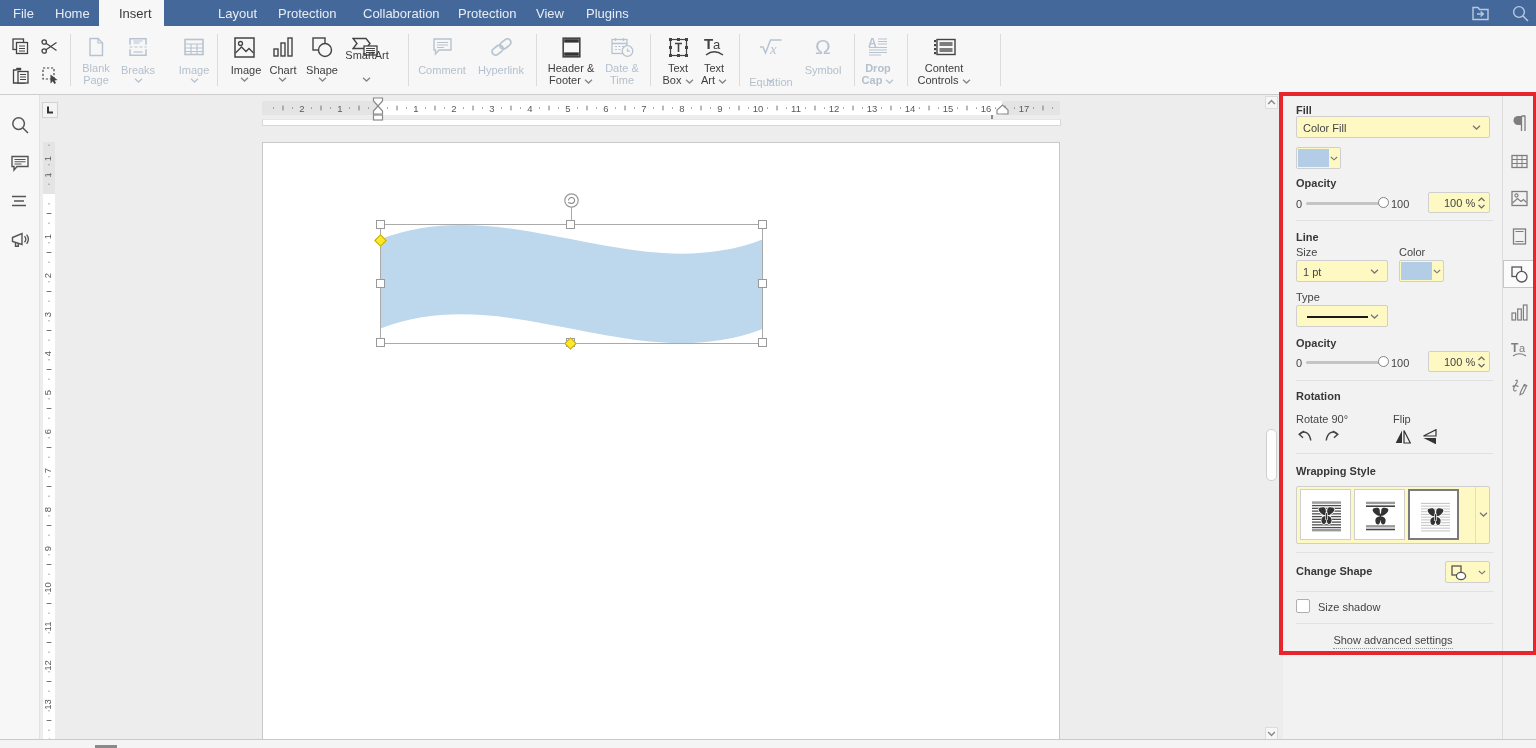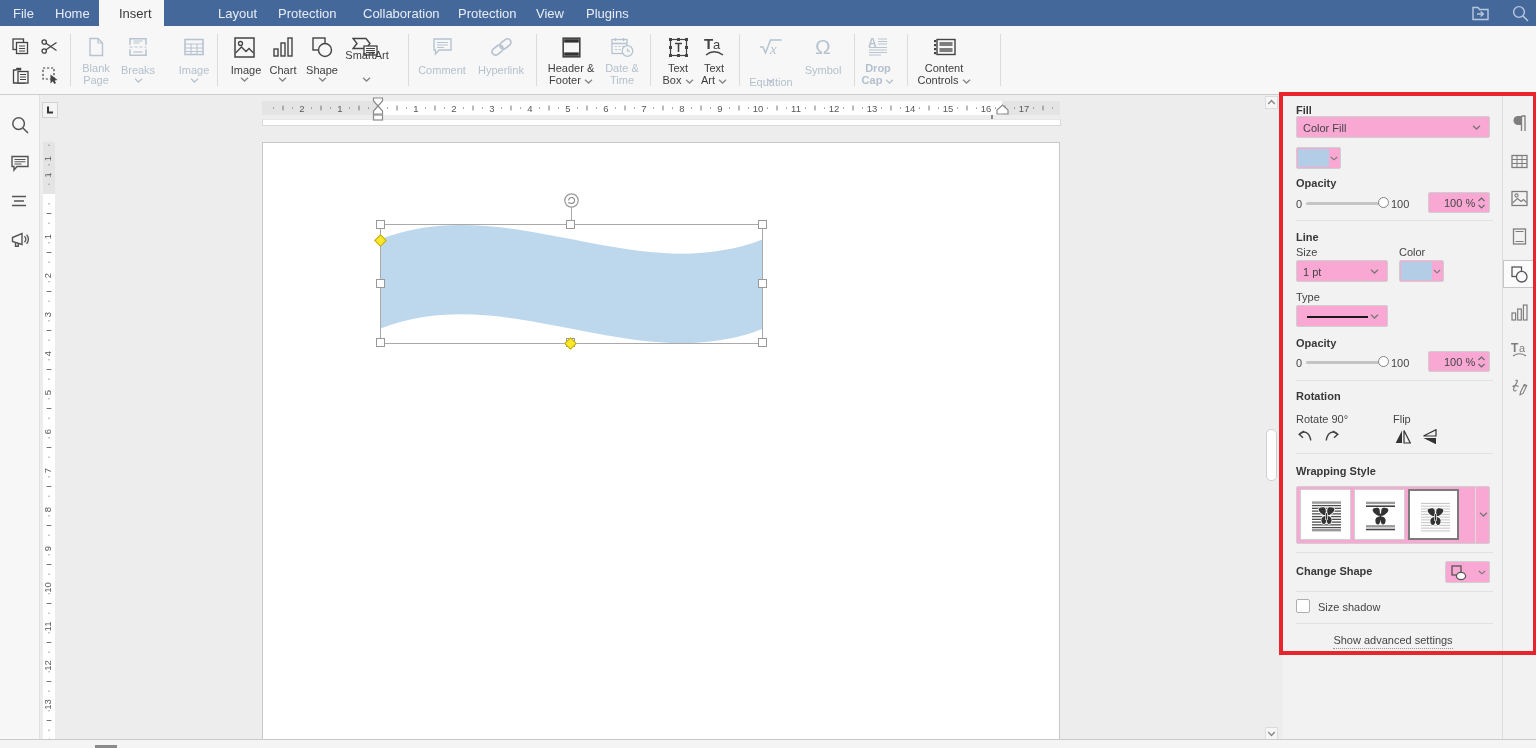--- a/index.html
+++ b/index.html
@@ -11,21 +11,21 @@
 .tbar{left:0;top:26px;width:1536px;height:69px;background:#f7f7f7;border-bottom:1px solid #cdcdcd;}
 .sep{position:absolute;top:8px;height:52px;width:1px;background:#dcdcdc;}
 .lbl{position:absolute;font-size:11px;line-height:11.5px;text-align:center;color:#3d3d3d;white-space:nowrap;}
 .lbl.dis{color:#b4c0cd;}
 .side{left:0;top:95px;width:40px;height:645px;background:#f7f7f7;border-right:1px solid #e2e2e2;}
 .sbi{position:absolute;left:11px;}
 .page{left:262px;top:142px;width:798px;height:597px;background:#fff;border:1px solid #c8c8c8;border-bottom:none;}
 .rp{left:1283px;top:96px;width:253px;height:644px;background:#f2f2f2;}
 .rpl{position:absolute;font-size:11px;color:#444;}
 .rpb{position:absolute;font-size:11px;font-weight:bold;color:#383838;}
-.ctrl{position:absolute;background:#f9a8d4;border:1px solid #cfcfcf;border-radius:2px;}
+.ctrl{position:absolute;background:#fef9c3;border:1px solid #cfcfcf;border-radius:2px;}
 .div{position:absolute;left:13px;width:197px;height:1px;background:#e1e1e1;}
 .redbox{left:1279px;top:92px;width:257px;height:563px;border:4px solid #e8252c;border-right-width:3px;pointer-events:none;z-index:50;}
 .ist{left:1502px;top:96px;width:34px;height:644px;background:#f2f2f2;border-left:1px solid #dedede;}
 svg{display:block;}
 .lbl svg{display:inline-block;vertical-align:0px;}
 </style></head>
 <body>
 <div class="ab hdr">
     <div class="tab" style="left:1px;">File</div>
     <div class="tab" style="left:43px;">Home</div>

